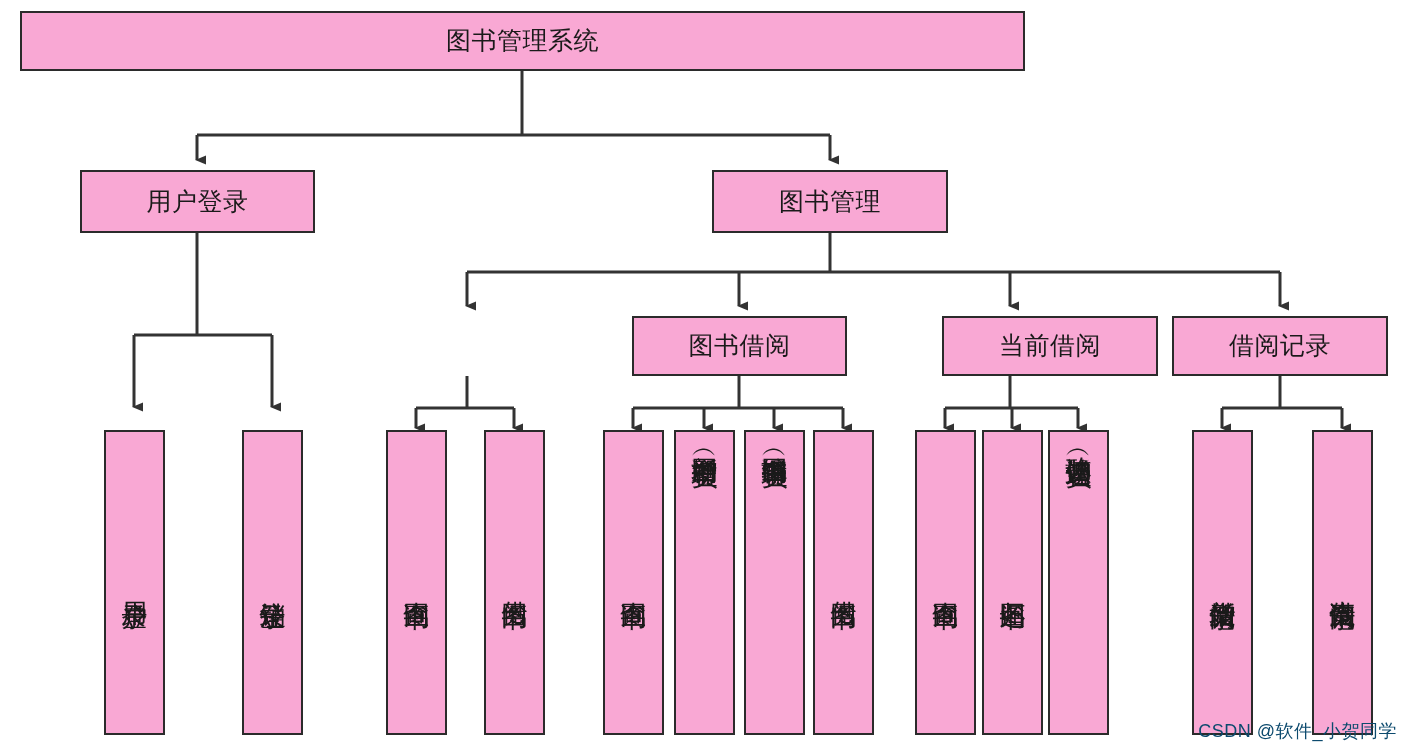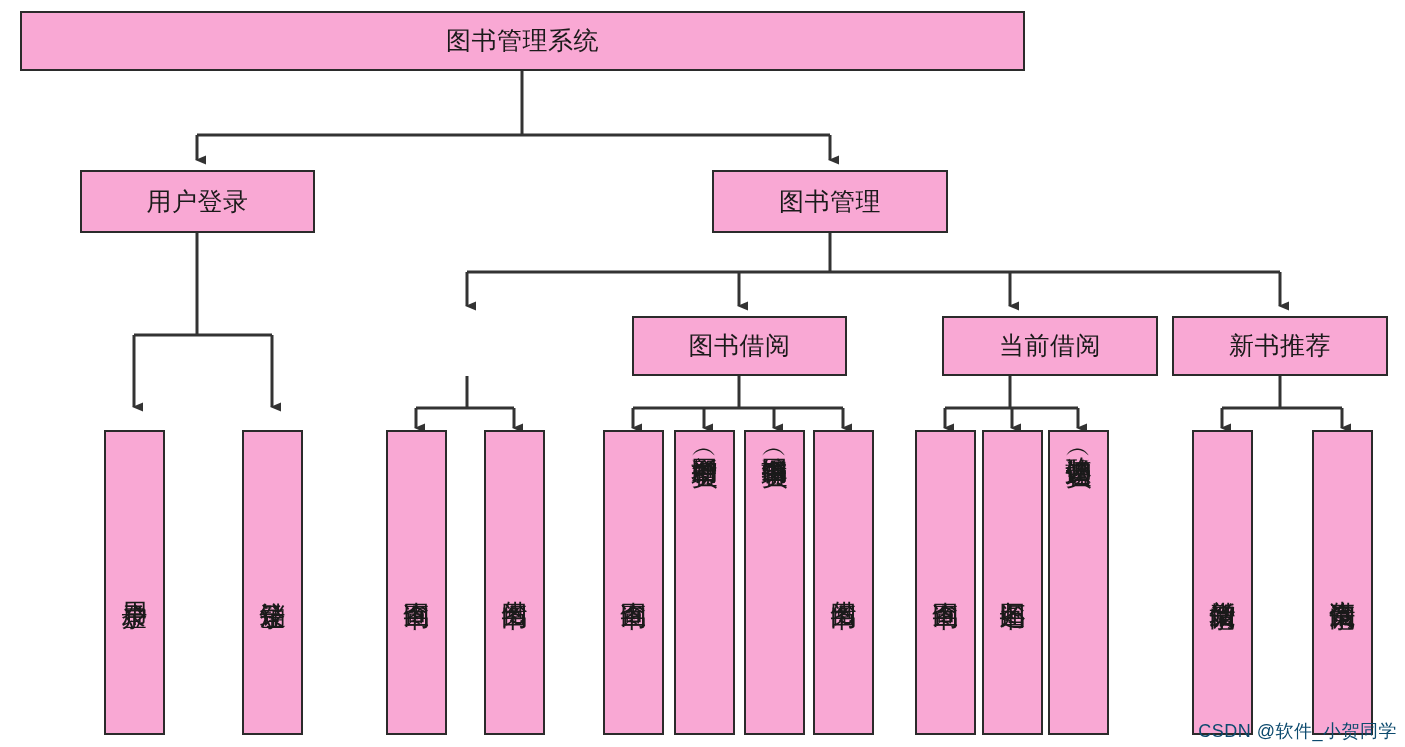--- a/index.html
+++ b/index.html
@@ -143,21 +143,21 @@
     <span class="label">图书管理</span>
   </div>
 
   <div class="node horiz" style="left:632px; top:316px; width:215px; height:60px;">
     <span class="label">图书借阅</span>
   </div>
   <div class="node horiz" style="left:902px; top:316px; width:216px; height:60px;margin-left:40px;">
     <span class="label">当前借阅</span>
   </div>
   <div class="node horiz" style="left:1172px; top:316px; width:216px; height:60px;">
-    <span class="label">新书推荐</span>
+    <span class="label">借阅记录</span>
   </div>
 
   <div class="node vert centered" style="left:104px; top:430px; width:61px; height:305px;">
     <span class="label">用户登录</span>
   </div>
   <div class="node vert centered" style="left:242px; top:430px; width:61px; height:305px;">
     <span class="label">注销登录</span>
   </div>
 
   <div class="node vert centered" style="left:386px; top:430px; width:61px; height:305px;">

